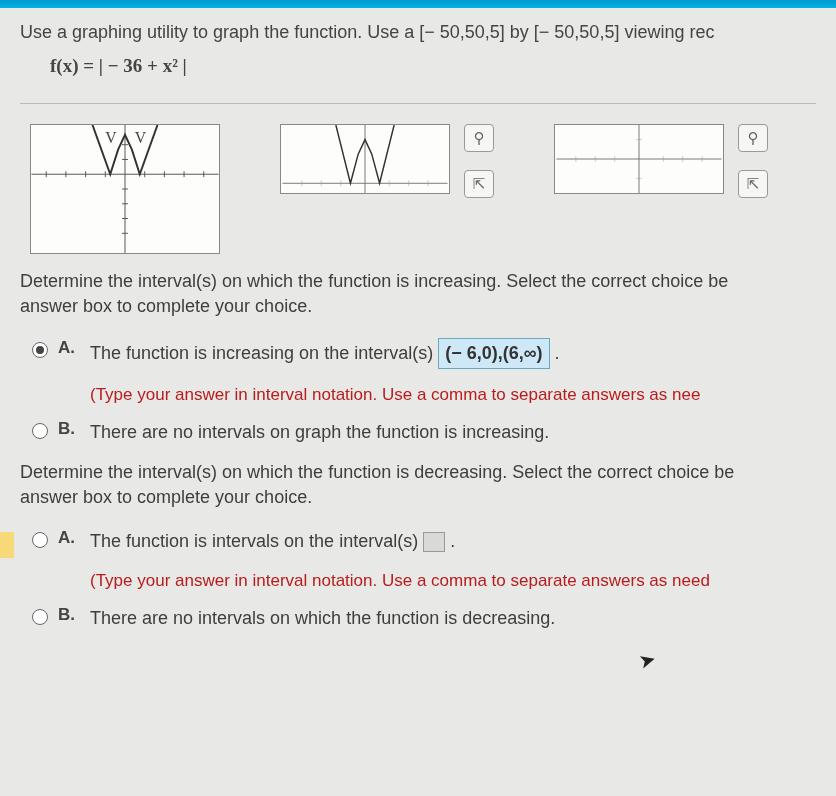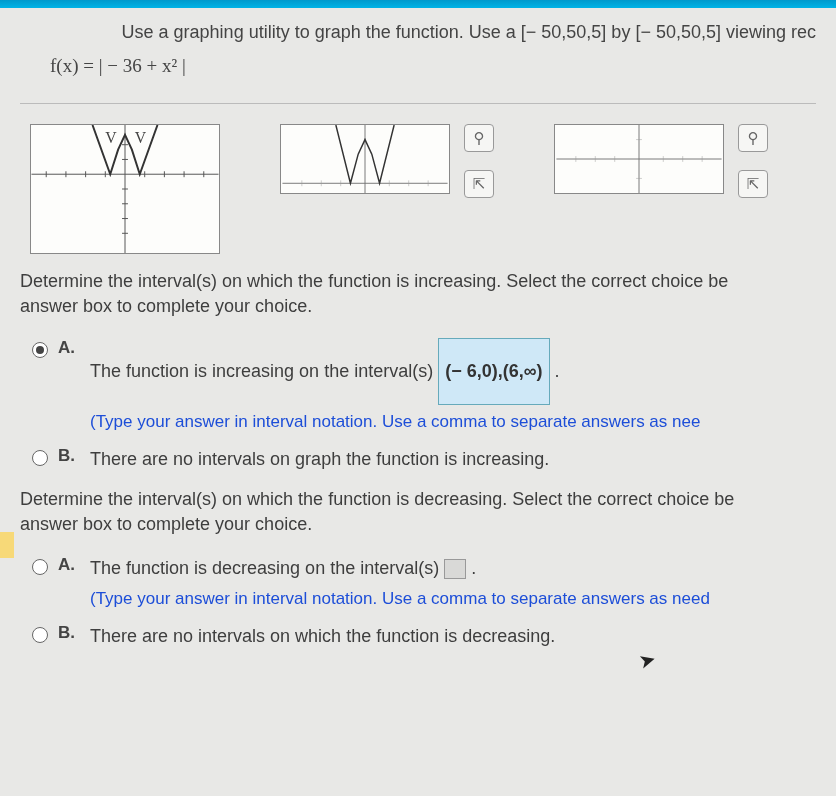--- a/index.html
+++ b/index.html
@@ -16,27 +16,27 @@
       height: 8px;
       background: linear-gradient(to bottom, #0099cc, #00b3e6);
     }
     .content {
       padding: 12px 20px;
     }
     .q-text {
       font-size: 18px;
       line-height: 1.4;
       color: #444;
-      text-align: right;
     }
     .formula {
       font-size: 19px;
       color: #444;
       margin: 10px 0 0 30px;
       font-family: "Times New Roman", serif;
+      font-weight: bold;
     }
     .divider {
       border: none;
       border-top: 1px solid #bbb;
       margin: 26px 0 8px 0;
       position: relative;
     }
     .dots-pill {
       position: absolute;
       right: 220px;
@@ -127,28 +127,28 @@
     }
     .choice-text {
       font-size: 18px;
       color: #3e3e3e;
       line-height: 1.5;
     }
     .answer-fill {
       display: inline-block;
       background: #cfe8f7;
       border: 1px solid #6ab;
-      padding: 19px 6px;
+      padding: 1px 6px;
       font-weight: bold;
       color: #333;
     }
     .hint {
       font-size: 17px;
-      color: #1d4ed8;
-      margin-top: 7px;
+      color: #b91c1c;
+      margin-top: 16px;
     }
     .blank-box {
       display: inline-block;
       width: 22px;
       height: 20px;
       background: #d9d9d7;
       border: 1px solid #999;
       vertical-align: middle;
     }
     .highlight-strip {
@@ -281,21 +281,21 @@
     <span>Determine the interval(s) on which the function is decreasing. Select the correct choice be</span><br>
     <span>answer box to complete your choice.</span>
   </div>
 
   <div class="choices">
     <div class="choice-row">
       <div class="radio"></div>
       <div class="choice-label">A.</div>
       <div>
         <div class="choice-text">
-          <span>The function is decreasing on the interval(s) </span><span class="blank-box"></span><span> .</span>
+          <span>The function is intervals on the interval(s) </span><span class="blank-box"></span><span> .</span>
         </div>
         <div class="hint">(Type your answer in interval notation. Use a comma to separate answers as need</div>
       </div>
     </div>
     <div class="choice-row">
       <div class="radio"></div>
       <div class="choice-label">B.</div>
       <div class="choice-text">There are no intervals on which the function is decreasing.</div>
     </div>
   </div>

